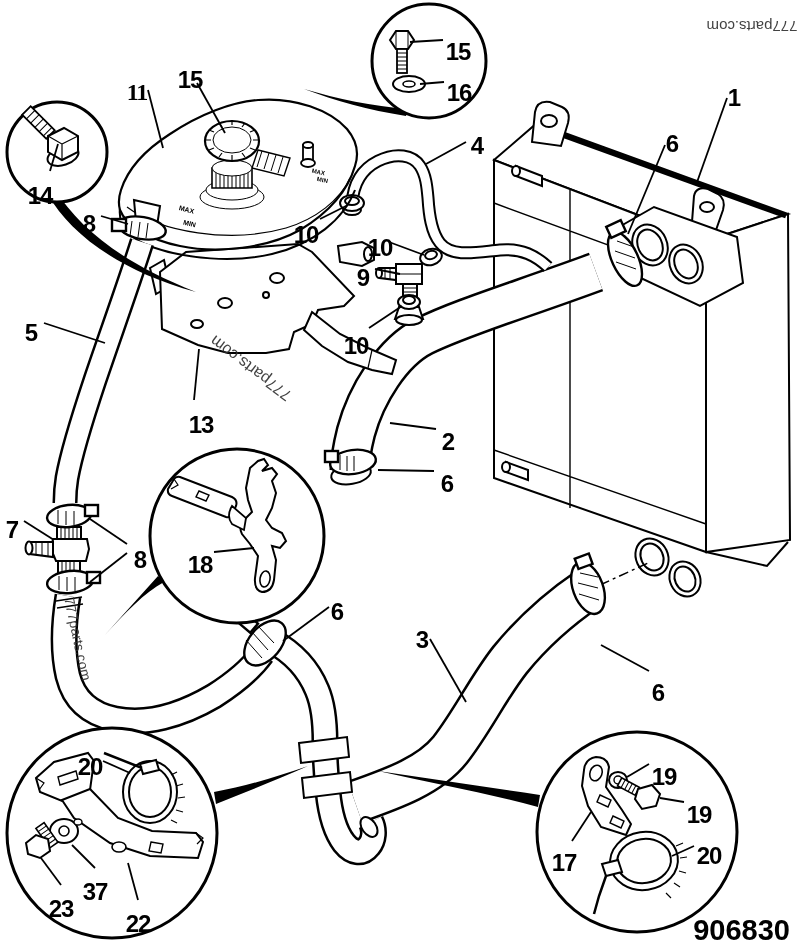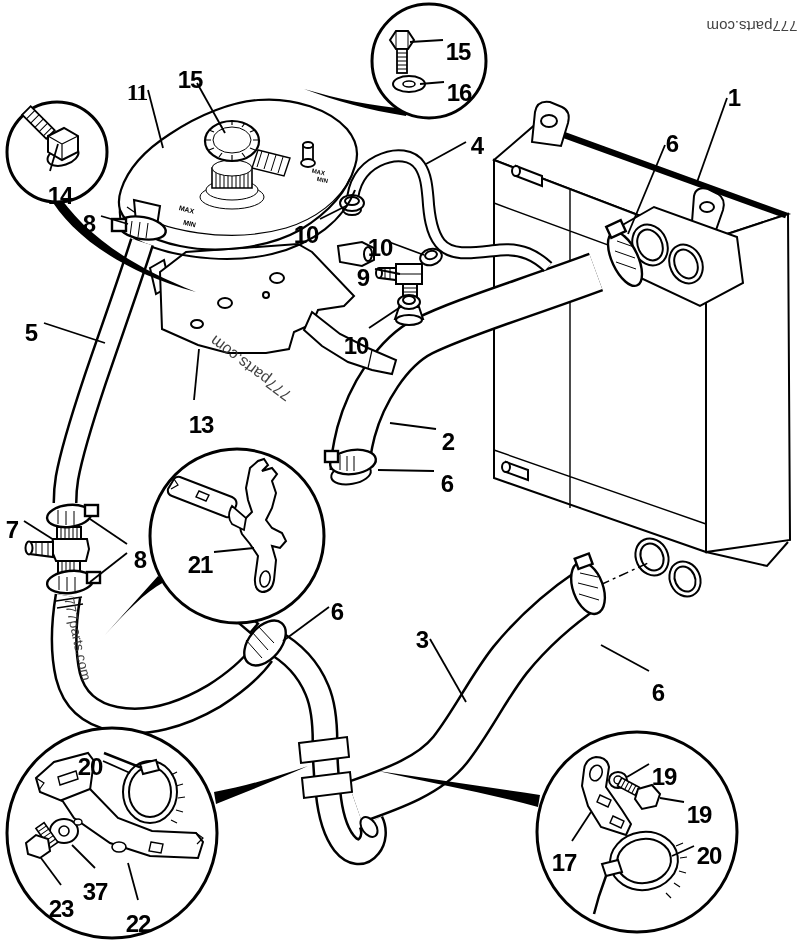--- a/index.html
+++ b/index.html
@@ -322,40 +322,41 @@
         <text class="wm" text-anchor="middle" font-size="15" transform="translate(752,21) rotate(180)">777parts.com</text>
         <text class="wm" text-anchor="middle" font-size="16" transform="translate(254,364) rotate(217)">777parts.com</text>
         <text class="wm" text-anchor="middle" font-size="14" transform="translate(73,640) rotate(78)">777parts.com</text>
         <text class="mk" text-anchor="middle" font-size="7" transform="translate(186,212) rotate(14)">MAX</text>
         <text class="mk" text-anchor="middle" font-size="7" transform="translate(189,226) rotate(14)">MIN</text>
         <text class="mk" text-anchor="middle" font-size="6" transform="translate(318,174) rotate(12)">MAX</text>
         <text class="mk" text-anchor="middle" font-size="6" transform="translate(322,182) rotate(12)">MIN</text>
       </g>
 </svg>
 
+<div class="partnum">906830</div>
 <div class="callout" style="left: 137px; top: 80px; font-family: Liberation Serif, serif;">11</div>
     <div class="callout" style="left: 190px; top: 68px;">15</div>
     <div class="callout" style="left: 458px; top: 40px;">15</div>
     <div class="callout" style="left: 459px; top: 81px;">16</div>
-    <div class="callout" style="left: 60px; top: 184px;">14</div>
+    <div class="callout" style="left: 40px; top: 184px;">14</div>
     <div class="callout" style="left: 734px; top: 86px;">1</div>
     <div class="callout" style="left: 477px; top: 134px;">4</div>
     <div class="callout" style="left: 672px; top: 132px;">6</div>
     <div class="callout" style="left: 89px; top: 212px;">8</div>
     <div class="callout" style="left: 306px; top: 223px;">10</div>
     <div class="callout" style="left: 380px; top: 236px;">10</div>
     <div class="callout" style="left: 363px; top: 266px;">9</div>
     <div class="callout" style="left: 356px; top: 334px;">10</div>
     <div class="callout" style="left: 31px; top: 321px;">5</div>
     <div class="callout" style="left: 201px; top: 413px;">13</div>
     <div class="callout" style="left: 448px; top: 430px;">2</div>
     <div class="callout" style="left: 447px; top: 472px;">6</div>
     <div class="callout" style="left: 12px; top: 518px;">7</div>
     <div class="callout" style="left: 140px; top: 548px;">8</div>
-    <div class="callout" style="left: 200px; top: 553px;">21</div>
+    <div class="callout" style="left: 200px; top: 553px;">18</div>
     <div class="callout" style="left: 337px; top: 600px;">6</div>
     <div class="callout" style="left: 422px; top: 628px;">3</div>
     <div class="callout" style="left: 658px; top: 681px;">6</div>
     <div class="callout" style="left: 90px; top: 755px;">20</div>
     <div class="callout" style="left: 664px; top: 765px;">19</div>
     <div class="callout" style="left: 699px; top: 803px;">19</div>
     <div class="callout" style="left: 564px; top: 851px;">17</div>
     <div class="callout" style="left: 709px; top: 844px;">20</div>
     <div class="callout" style="left: 61px; top: 897px;">23</div>
     <div class="callout" style="left: 95px; top: 880px;">37</div>

